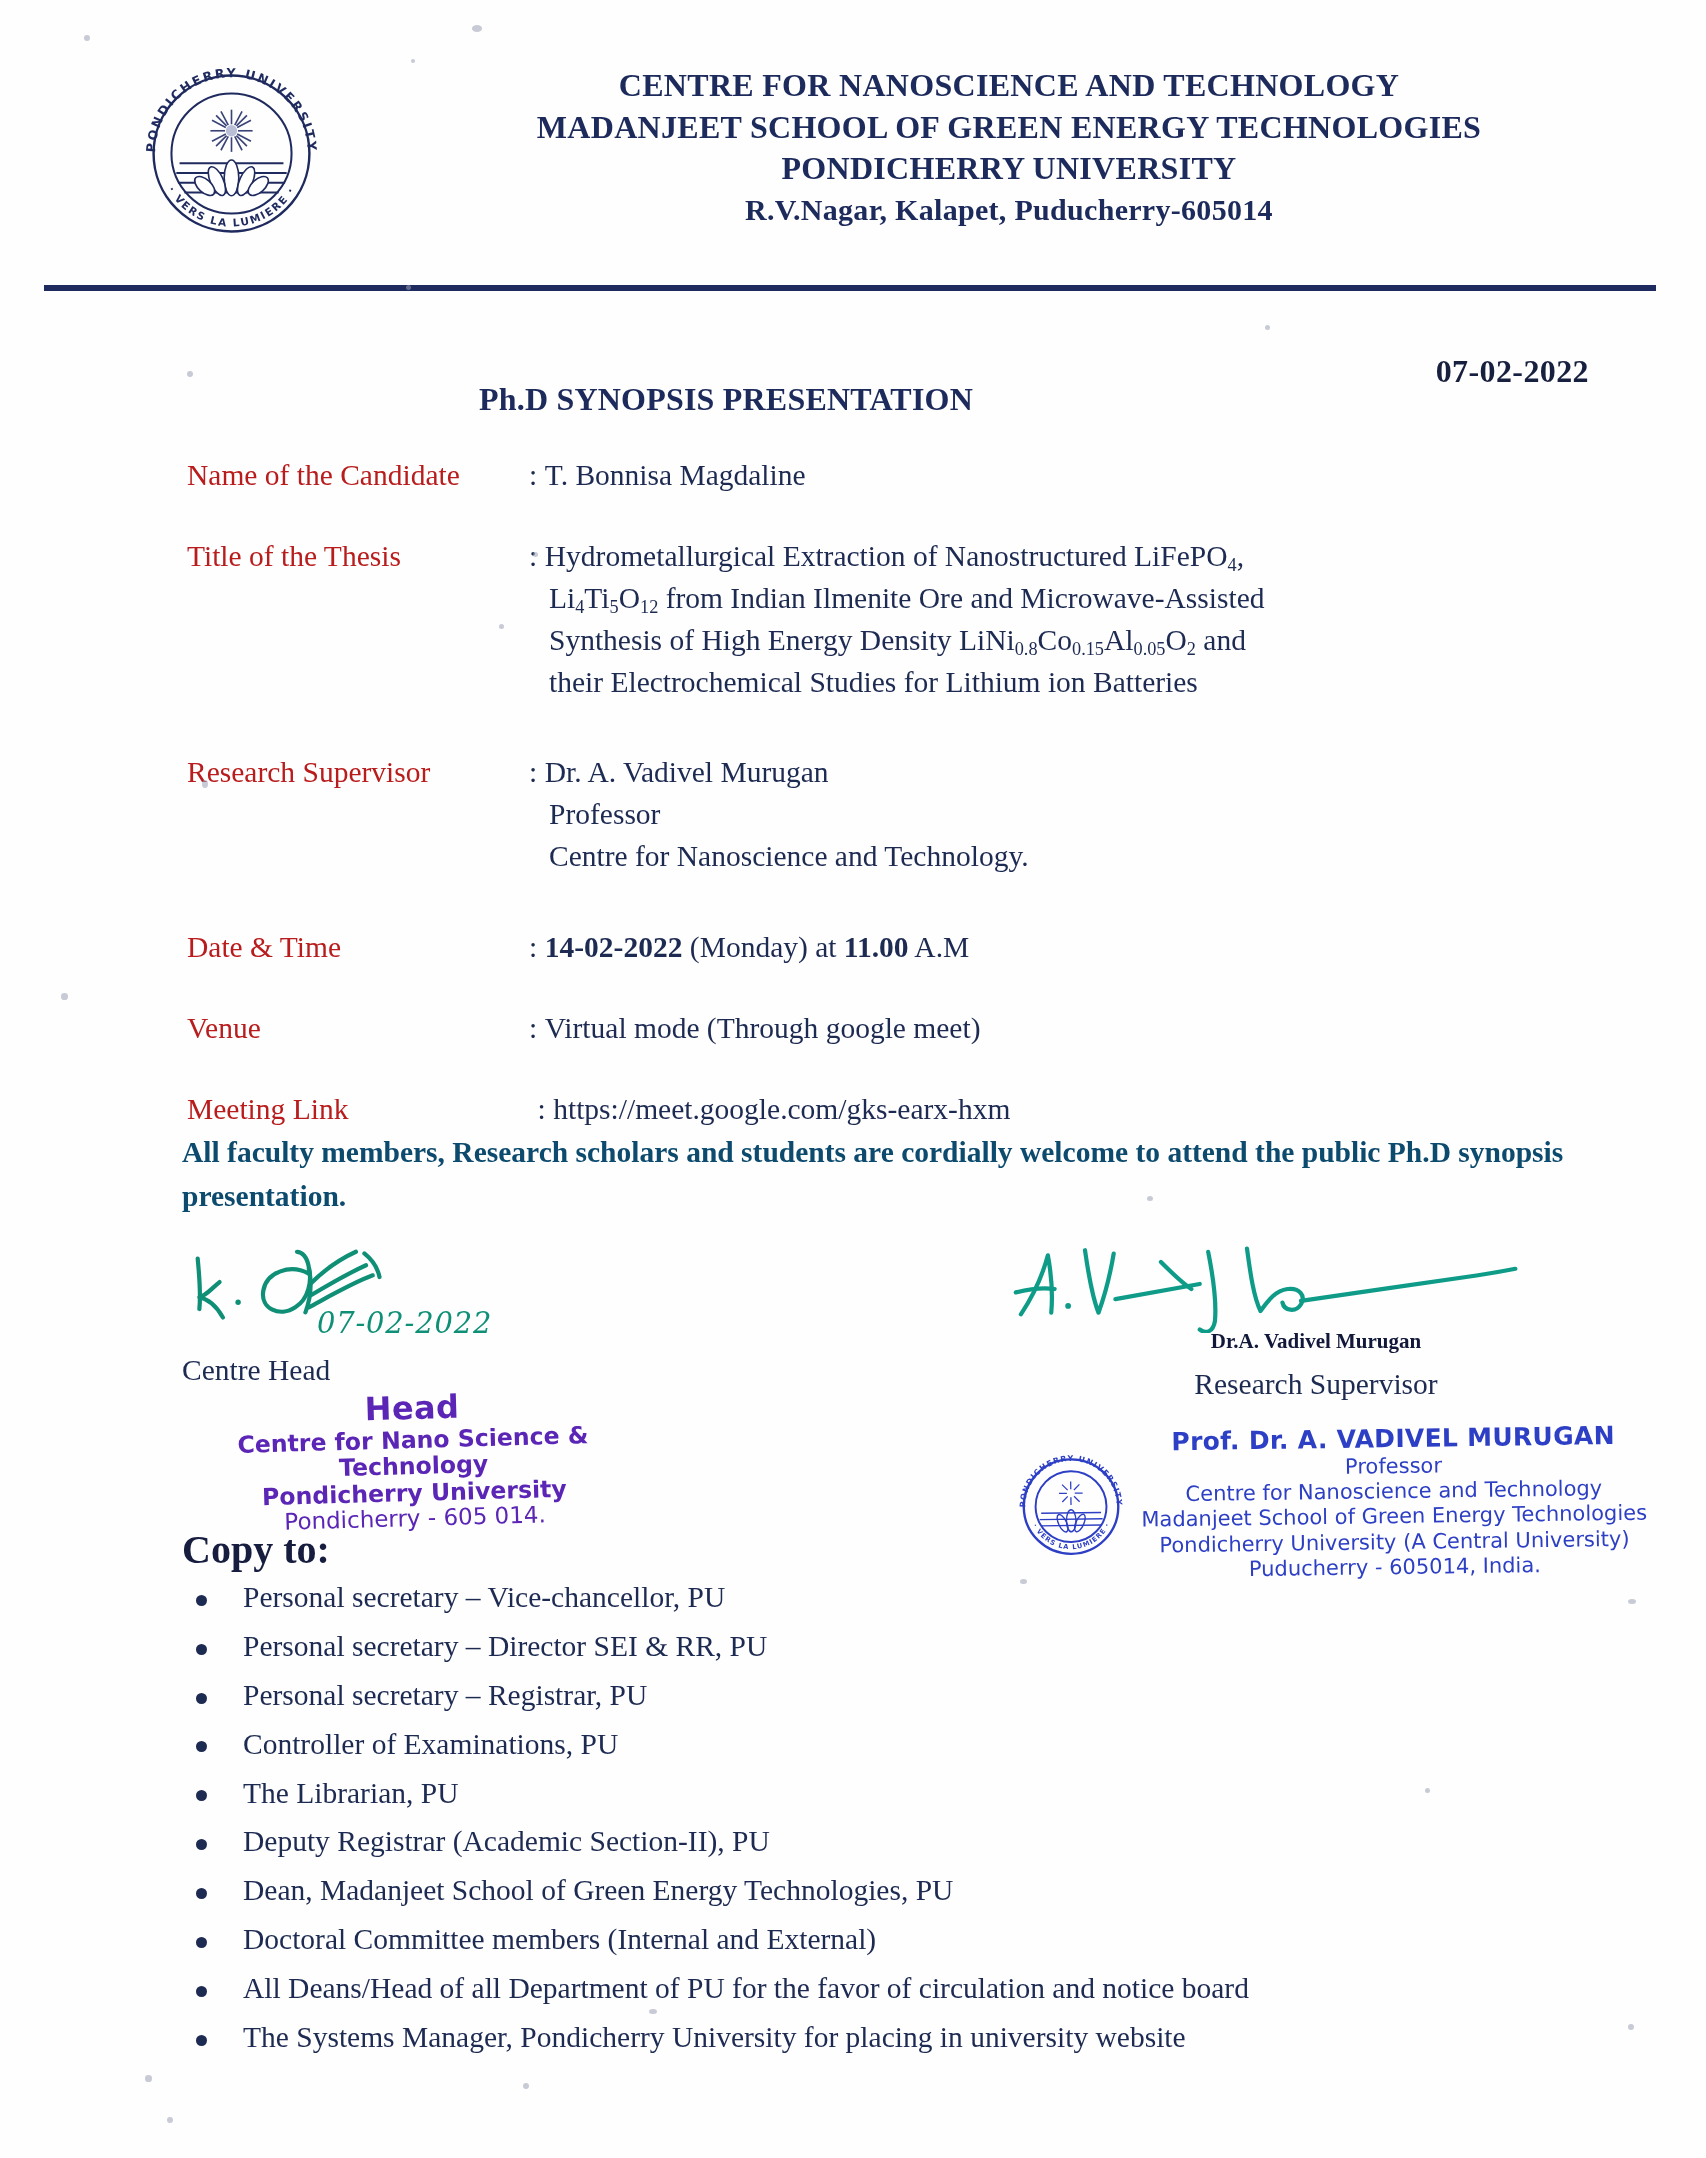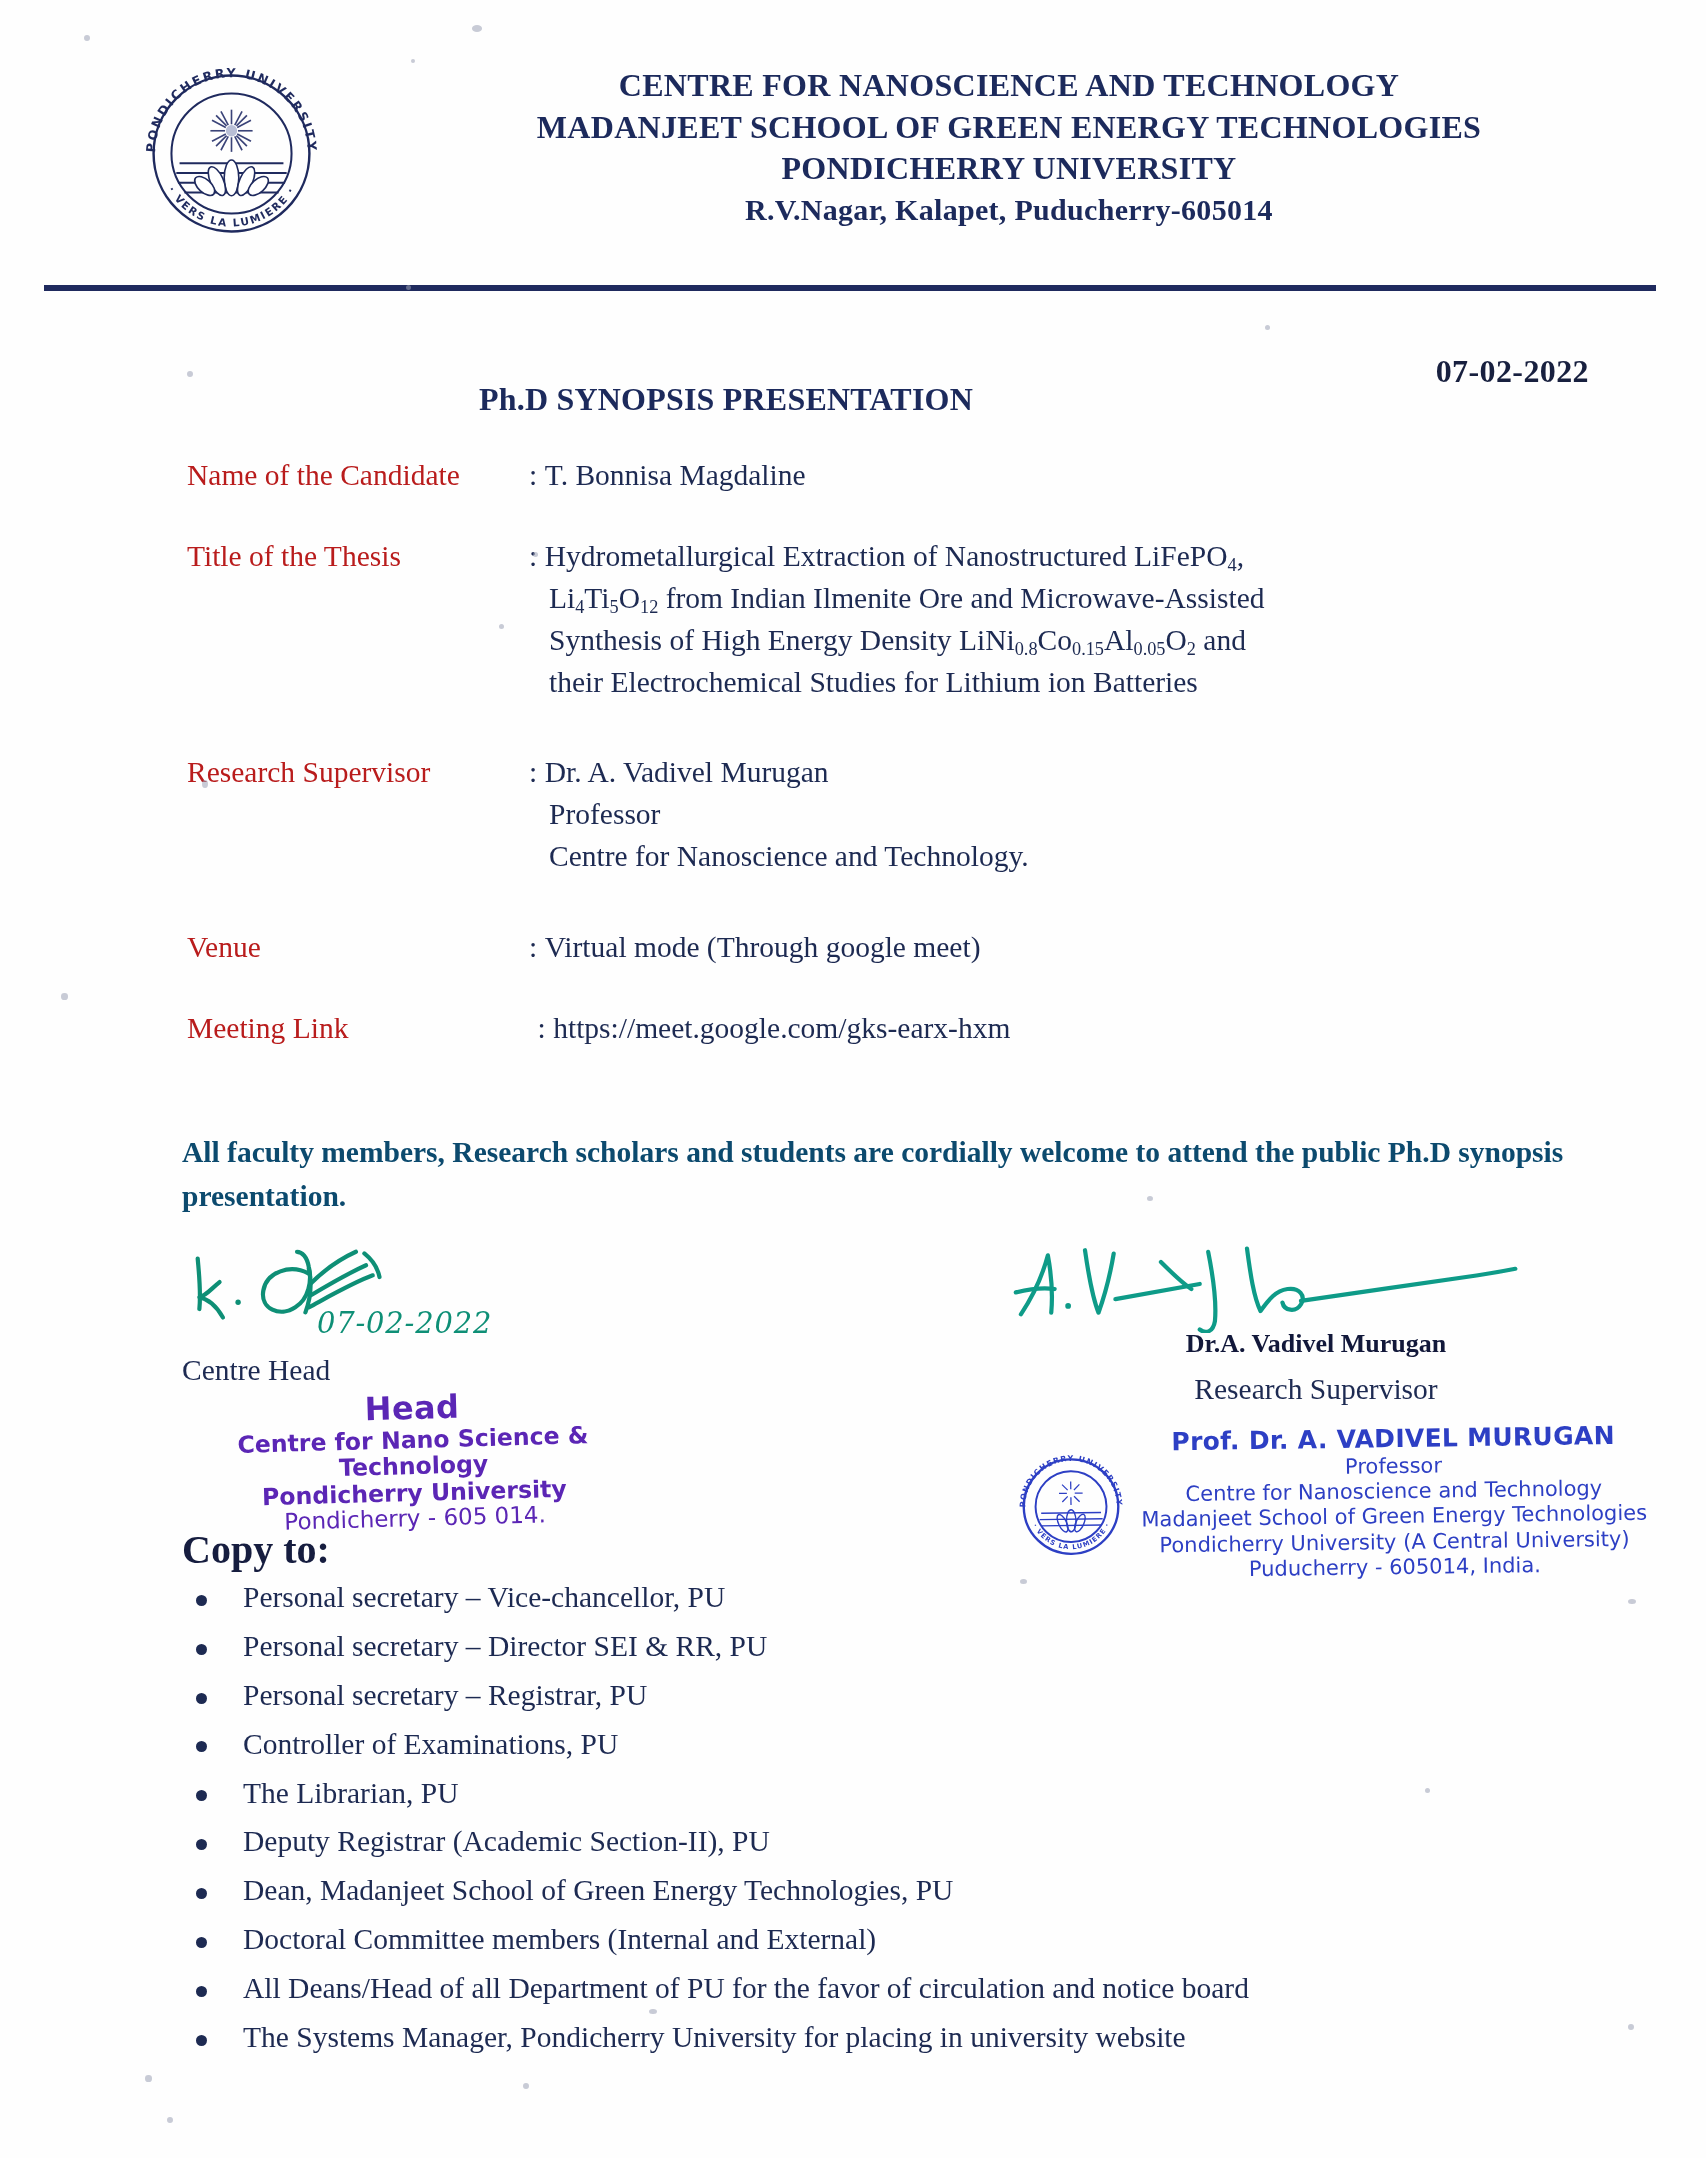--- a/index.html
+++ b/index.html
@@ -154,21 +154,21 @@
     letter-spacing: 0.8px;
     white-space: nowrap;
   }
   .sig-caption {
     font-size: 29.5px;
     color: #1d2a52;
     margin-top: 13.5px;
   }
   .sig-right .sig-caption { text-align: center; }
   .sig-name-bold {
-    font-size: 26px;
+    font-size: 21px;
     font-weight: bold;
     color: #12183a;
     text-align: center;
   }
 
   
   .stamp-purple {
     position: absolute;
     left: 194px;
     top: 1391px;
@@ -353,20 +353,26 @@
 
     <div class="row gap-lg">
       <div class="label">Research Supervisor</div>
       <div class="value">
         <span class="ln"><span class="colon">:</span><span>Dr. A. Vadivel Murugan</span></span>
         <span class="ln indent">Professor</span>
         <span class="ln indent">Centre for Nanoscience and Technology.</span>
       </div>
     </div>
 
+    <div class="row gap-md">
+      <div class="label">Date &amp; Time</div>
+      <div class="value">
+        <span class="colon">:</span><b class="bold">14-02-2022</b> <span>(Monday) at</span> <b class="bold">11.00</b> <span>A.M</span>
+      </div>
+    </div>
 
     <div class="row gap-md">
       <div class="label">Venue</div>
       <div class="value">
         <span class="colon">:</span><span>Virtual mode (Through google meet)</span>
       </div>
     </div>
 
     <div class="row">
       <div class="label">Meeting Link</div>

